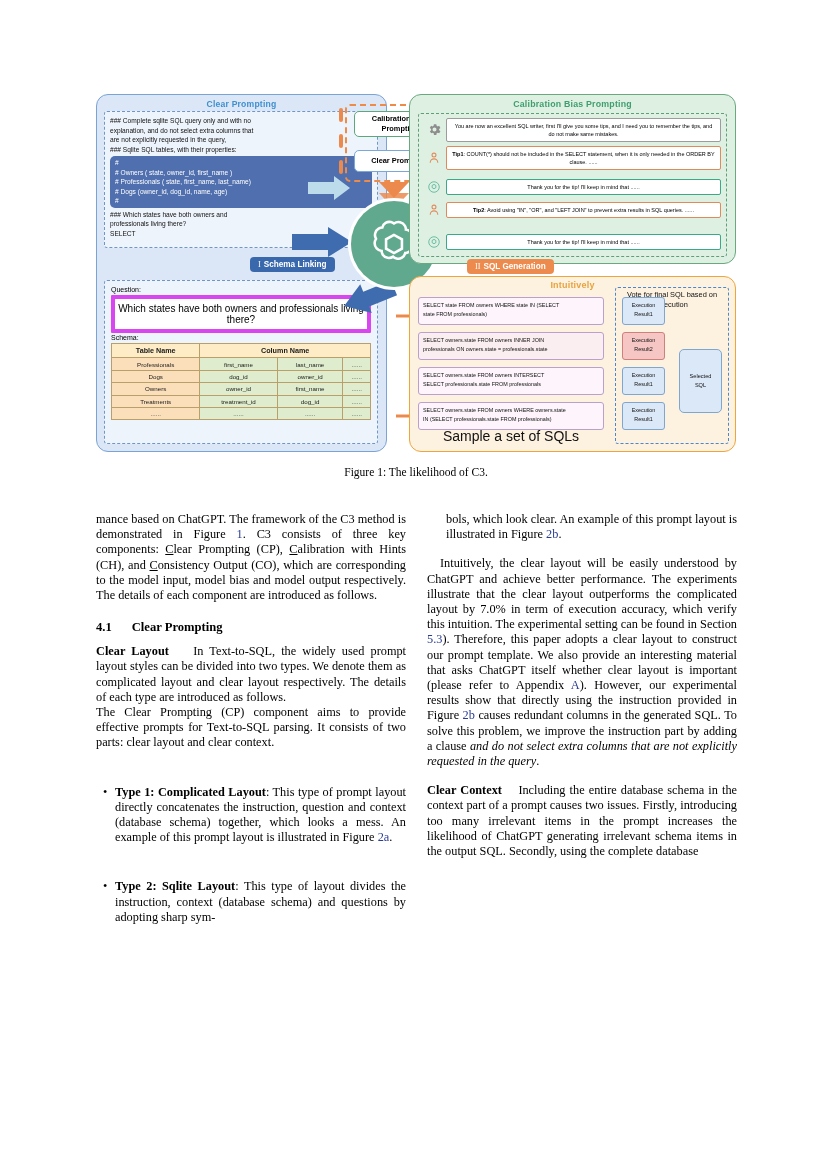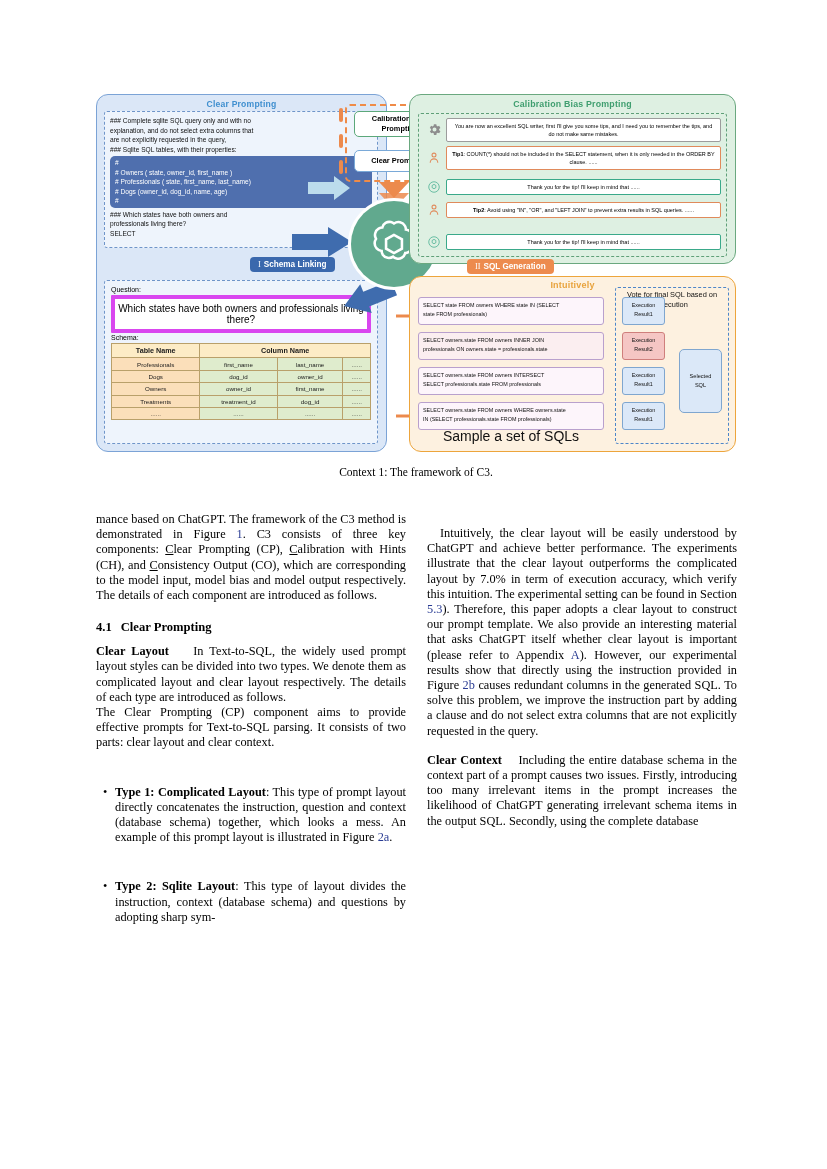--- a/index.html
+++ b/index.html
@@ -329,23 +329,23 @@
   p.body { margin: 0 0 0 0; text-indent: 0; }
   p.indent { margin: 0; text-indent: 13px; }
   p.gap { margin-top: 10px; }
   h2.sec {
     font-family: "Liberation Serif", serif;
     font-size: 12.6px;
     font-weight: bold;
     margin: 17px 0 7px 0;
     line-height: 14px;
   }
-  h2.sec .num { margin-right: 9px; }
+  h2.sec .num { margin-right: 20px; }
   .runin { font-weight: bold; }
-  .ital { }
+  .ital { font-style: italic; }
   .lnk { color: #2a3c93; }
   .ul { text-decoration: underline; }
   ul.bullets {
     margin: 10px 0 0 0;
     padding-left: 19px;
     list-style: none;
   }
   ul.bullets li {
     position: relative;
     margin-bottom: 11px;
@@ -585,38 +585,39 @@
       <div>Execution</div>
       <div>Result1</div>
     </div>
 
     <div class="selected-sql">
       <div>Selected</div>
       <div>SQL</div>
     </div>
   </div>
 
-  <div class="fig-caption">Context 1: The framework of C3.</div>
+  <div class="fig-caption">Figure 1: The likelihood of C3.</div>
 
   <div class="col col-left">
     <p class="body"><span>mance based on ChatGPT. The framework of the C3 method is demonstrated in Figure </span><span class="lnk">1</span><span>. C3 consists of three key components: </span><span class="ul">C</span><span>lear Prompting (CP), </span><span class="ul">C</span><span>alibration with Hints (CH), and </span><span class="ul">C</span><span>onsistency Output (CO), which are corresponding to the model input, model bias and model output respectively. The details of each component are introduced as follows.</span></p>
 
     <h2 class="sec"><span class="num">4.1</span><span>Clear Prompting</span></h2>
 
     <p class="body gap"><span class="runin">Clear Layout</span>&nbsp;&nbsp;&nbsp;&nbsp;<span>In Text-to-SQL, the widely used prompt layout styles can be divided into two types. We denote them as complicated layout and clear layout respectively. The details of each type are introduced as follows.</span></p>
 
     <p class="body">The Clear Prompting (CP) component aims to provide effective prompts for Text-to-SQL parsing. It consists of two parts: clear layout and clear context.</p>
 
     <ul class="bullets">
       <li><span class="runin">Type 1:  Complicated Layout</span><span>: This type of prompt layout directly concatenates the instruction, question and context (database schema) together, which looks a mess. An example of this prompt layout is illustrated in Figure </span><span class="lnk">2a</span><span>.</span></li>
       <li><span class="runin">Type 2:  Sqlite Layout</span><span>: This type of layout divides the instruction, context (database schema) and questions by adopting sharp sym-</span></li>
     </ul>
   </div>
 
   <div class="col col-right">
+    <p class="body" style="padding-left:19px;"><span>bols, which look clear.  An example of this prompt layout is illustrated in Figure </span><span class="lnk">2b</span><span>.</span></p>
 
     <p class="indent gap" style="margin-top:14px;"><span>Intuitively, the clear layout will be easily understood by ChatGPT and achieve better performance. The experiments illustrate that the clear layout outperforms the complicated layout by 7.0% in term of execution accuracy, which verify this intuition. The experimental setting can be found in Section </span><span class="lnk">5.3</span><span>). Therefore, this paper adopts a clear layout to construct our prompt template. We also provide an interesting material that asks ChatGPT itself whether clear layout is important (please refer to Appendix </span><span class="lnk">A</span><span>). However, our experimental results show that directly using the instruction provided in Figure </span><span class="lnk">2b</span><span> causes redundant columns in the generated SQL. To solve this problem, we improve the instruction part by adding a clause </span><span class="ital">and do not select extra columns that are not explicitly requested in the query</span><span>.</span></p>
 
 
     <p class="body gap" style="margin-top:14px;"><span class="runin">Clear Context</span>&nbsp;&nbsp;&nbsp;&nbsp;<span>Including the entire database schema in the context part of a prompt causes two issues.  Firstly, introducing too many irrelevant items in the prompt increases the likelihood of ChatGPT generating irrelevant schema items in the output SQL. Secondly, using the complete database</span></p>
   </div>
 
 </div>
 
 </body></html>

